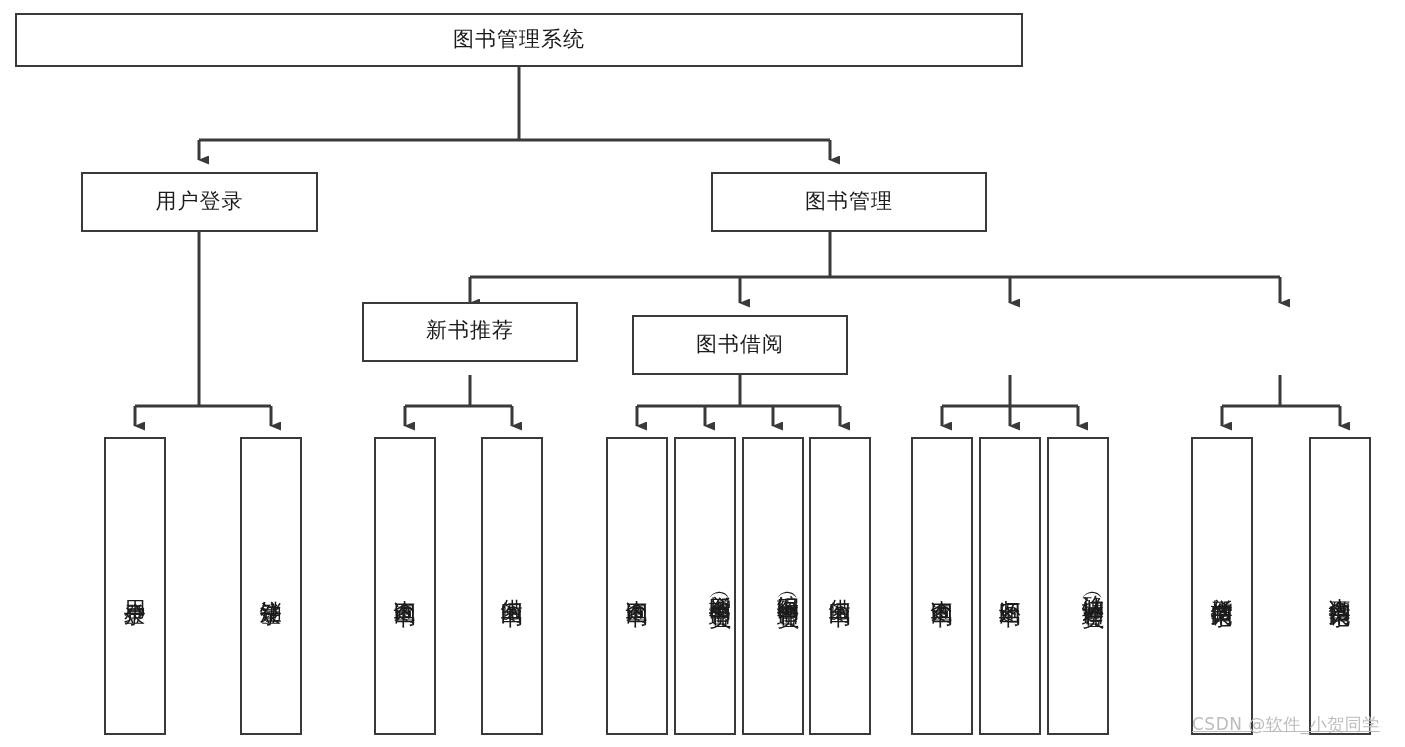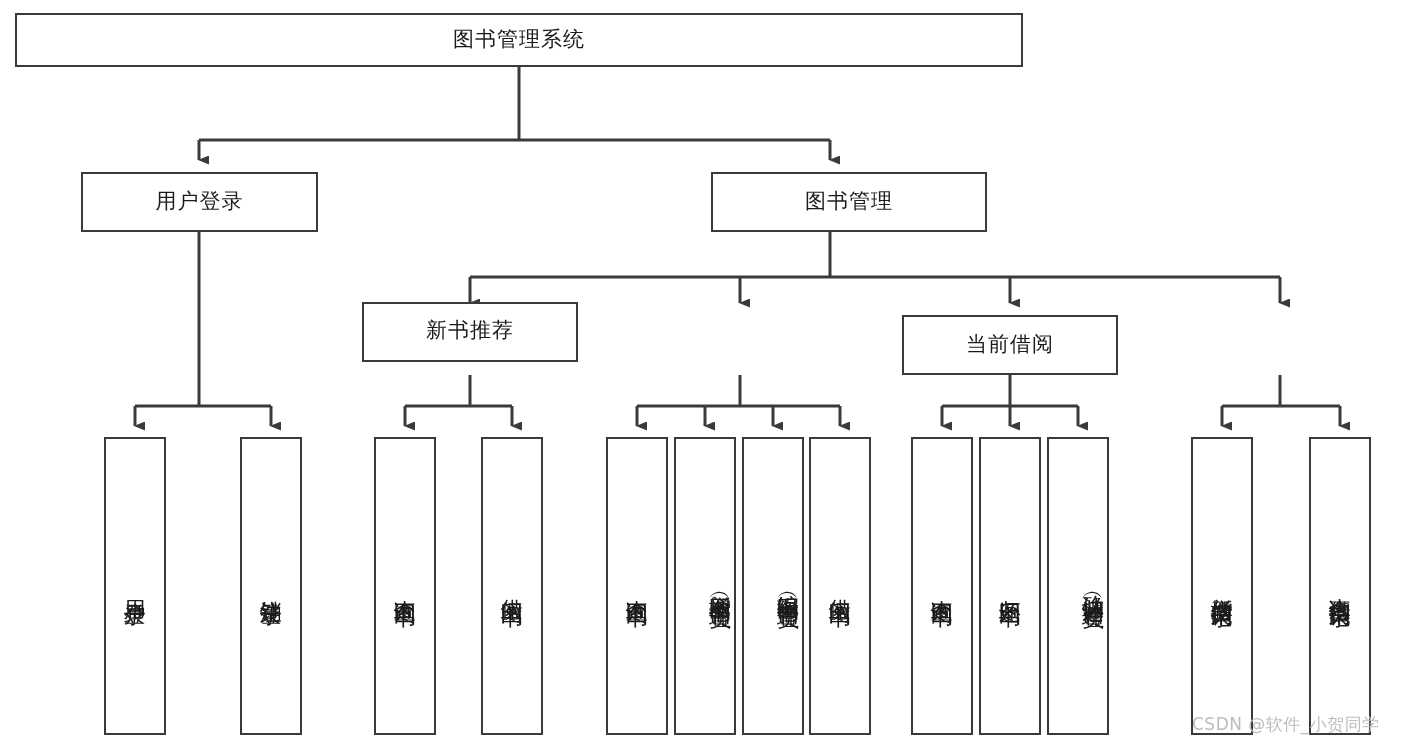--- a/index.html
+++ b/index.html
@@ -59,20 +59,21 @@
   }
   .node .label {
     display: block;
   }
   .watermark {
     position: absolute;
     font-size: 17px;
     color: #bdbdbd;
     white-space: nowrap;
     letter-spacing: 0.5px;
+    text-decoration: underline;
   }
 </style>
 </head>
 <body>
 
 <div id="canvas">
 
   <svg class="wires" viewBox="0 0 1405 747">
     <defs>
       <marker id="arrow" markerWidth="9" markerHeight="11" refX="4.5" refY="10" orient="auto" markerUnits="userSpaceOnUse">
@@ -130,22 +131,22 @@
   <div class="node horiz" style="left:81px; top:172px; width:237px; height:60px;">
     <span class="label">用户登录</span>
   </div>
   <div class="node horiz" style="left:711px; top:172px; width:276px; height:60px;">
     <span class="label">图书管理</span>
   </div>
 
   <div class="node horiz" style="left:362px; top:302px; width:216px; height:60px;font-family:Liberation Mono, monospace;">
     <span class="label">新书推荐</span>
   </div>
-  <div class="node horiz" style="left:902px; top:315px; width:216px; height:60px;">
-    <span class="label">当前借阅</span>
+  <div class="node horiz" style="left:632px; top:315px; width:216px; height:60px;">
+    <span class="label">图书借阅</span>
   </div>
 
   <div class="node vert centered" style="left:104px; top:437px; width:62px; height:298px;">
     <span class="label">用户登录</span>
   </div>
   <div class="node vert centered" style="left:240px; top:437px; width:62px; height:298px;">
     <span class="label">注销登录</span>
   </div>
 
   <div class="node vert centered" style="left:374px; top:437px; width:62px; height:298px;">

